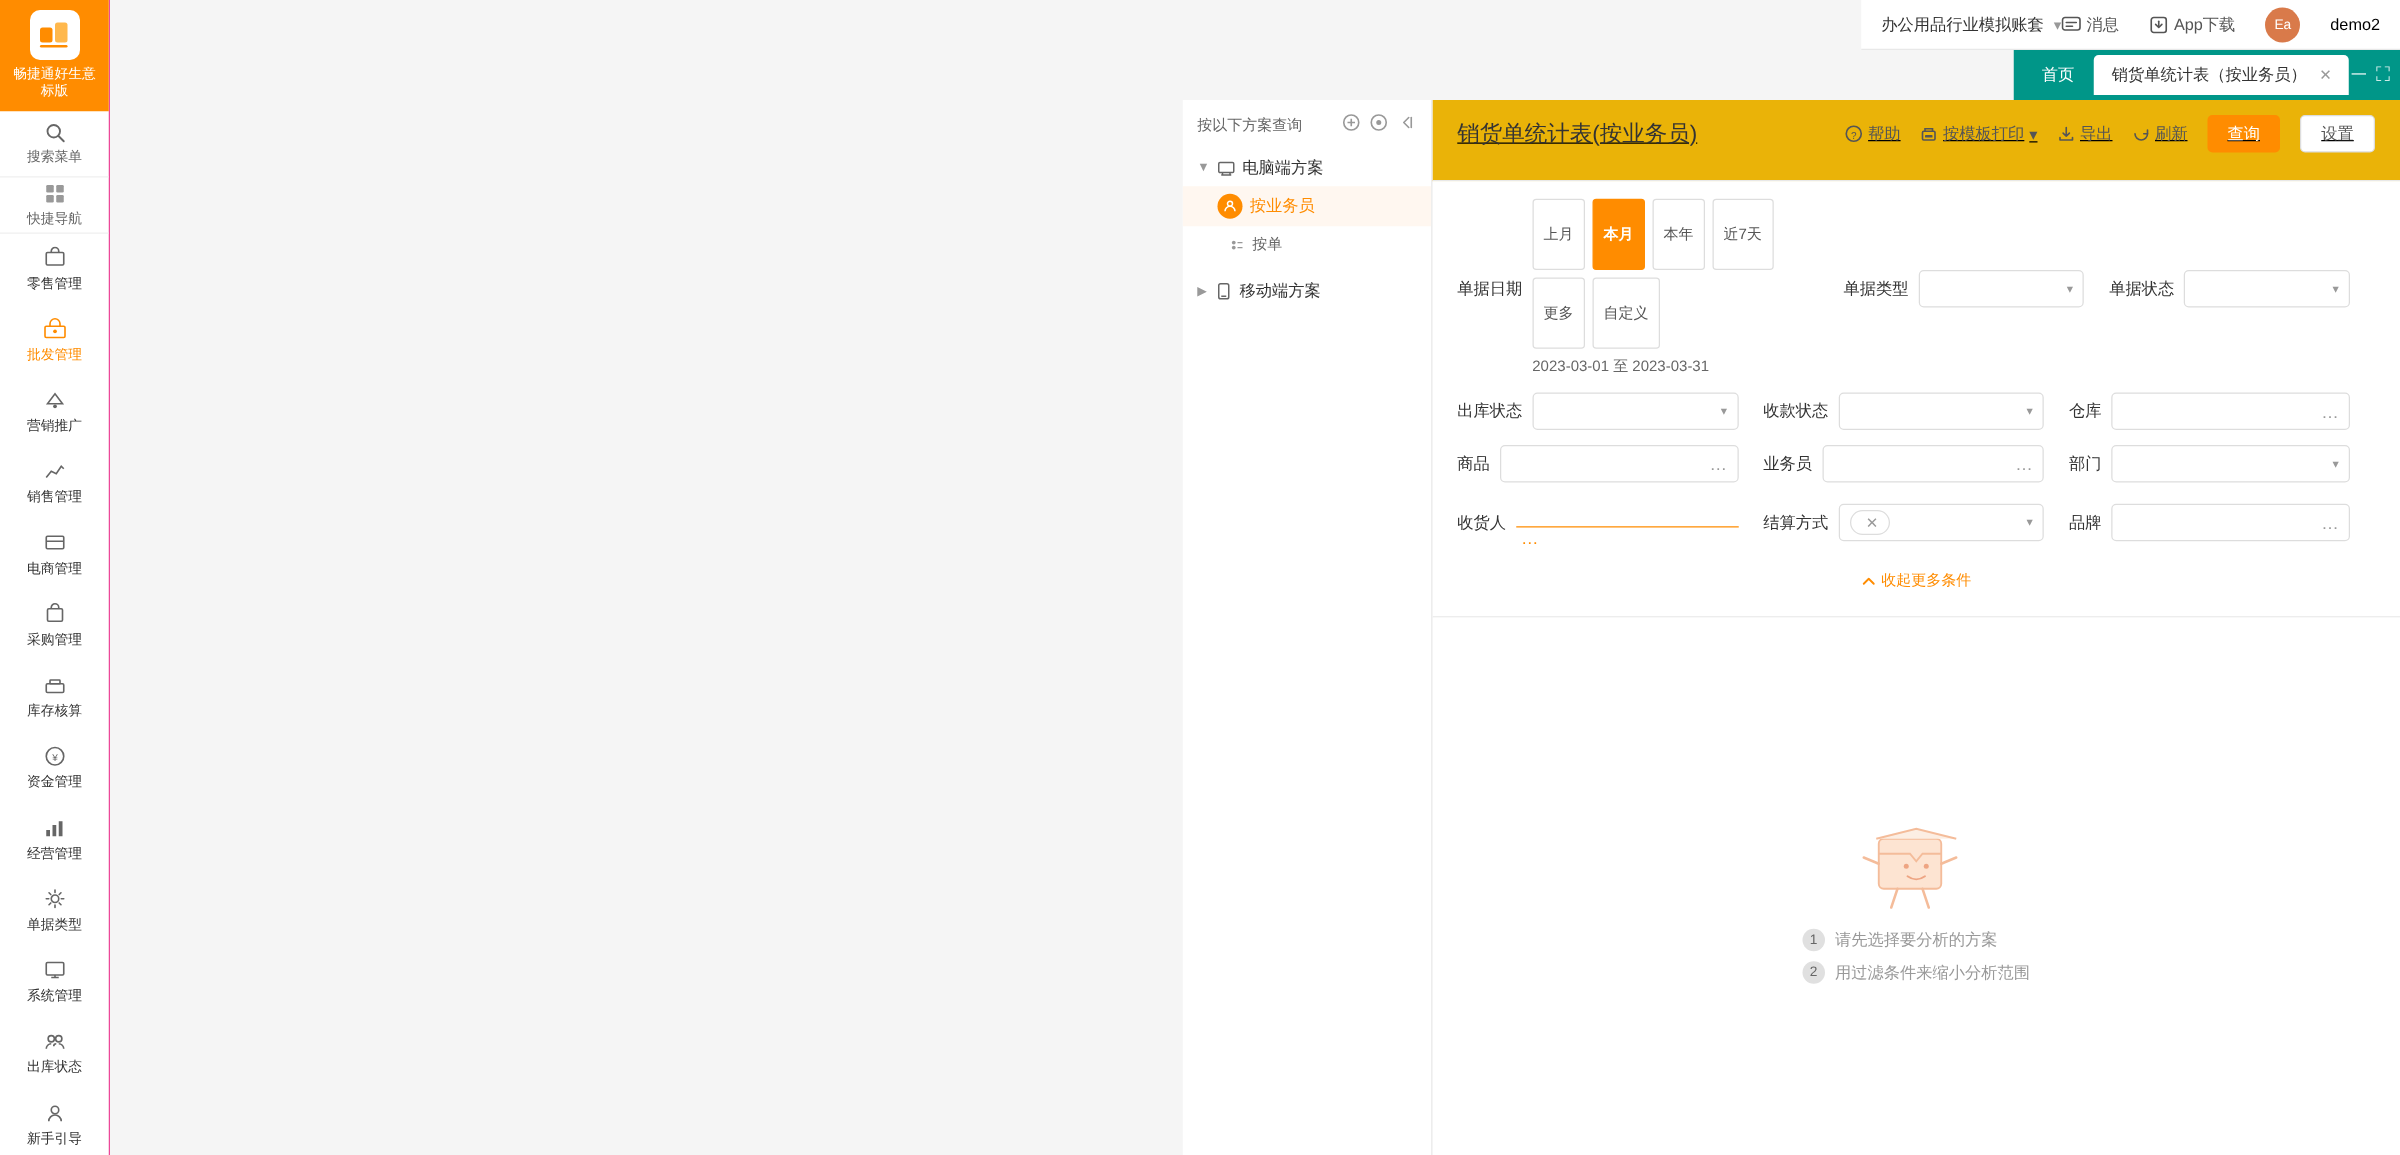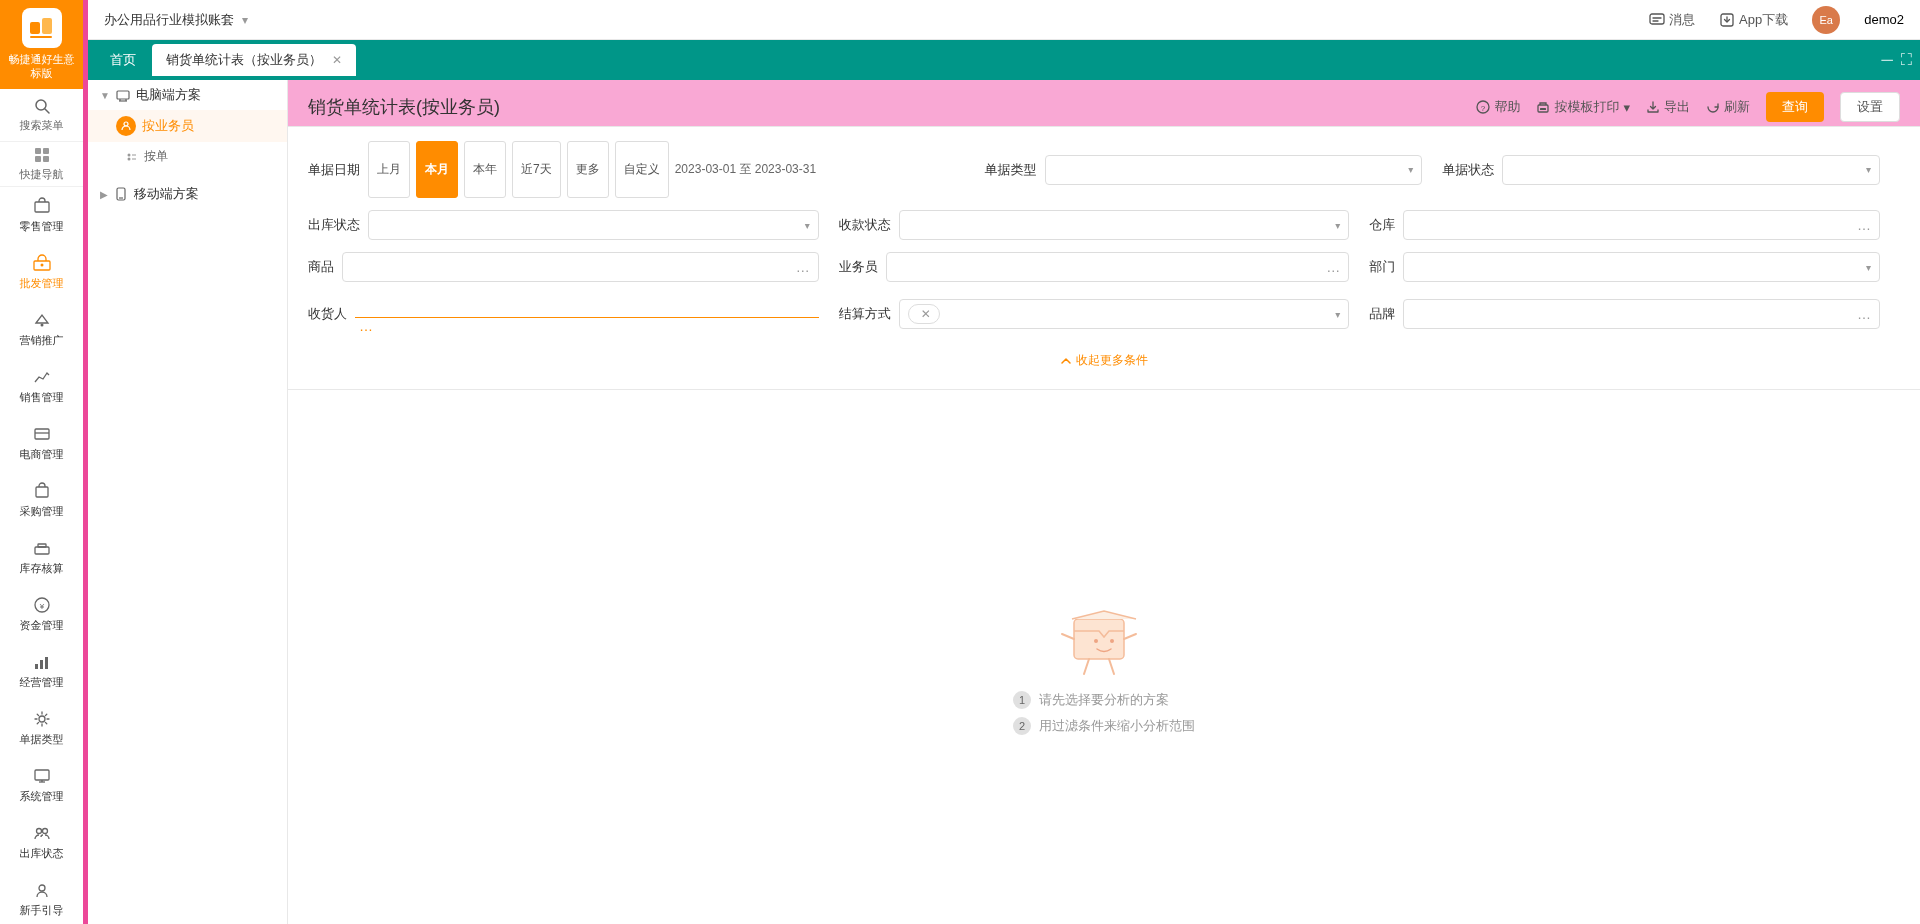--- a/index.html
+++ b/index.html
@@ -1,35 +1,35 @@
 <!DOCTYPE html>
 <html><head>
   <meta charset="utf-8">
   <style>
     * { margin: 0; padding: 0; box-sizing: border-box; }
     body { font-family: 'Microsoft YaHei', sans-serif; font-size: 13px; background: #f5f5f5; display: flex; height: 924px; overflow: hidden; }
 
     
-    .sidebar { width: 88px; background: #fff; display: flex; flex-direction: column; align-items: flex-start; border-right: 5px solid #ec4899; flex-shrink: 0; }
+    .sidebar { width: 88px; background: #fff; display: flex; flex-direction: column; align-items: flex-start; border-right: 1px solid #ec4899; flex-shrink: 0; }
     .sidebar-logo { width: 100%; background: #ff8c00; padding: 8px 6px; display: flex; flex-direction: column; align-items: center; cursor: pointer; }
     .sidebar-logo-icon { width: 40px; height: 40px; background: #fff; border-radius: 8px; display: flex; align-items: center; justify-content: center; margin-bottom: 4px; }
     .sidebar-logo-icon svg { width: 28px; height: 28px; }
     .sidebar-logo-text { color: #fff; font-size: 11px; text-align: center; line-height: 1.3; }
     .sidebar-search { width: 100%; padding: 8px 6px; display: flex; flex-direction: column; align-items: center; cursor: pointer; border-bottom: 1px solid #f0f0f0; }
     .sidebar-search span { font-size: 11px; color: #666; margin-top: 3px; }
     .sidebar-nav { width: 100%; padding: 4px 0; display: flex; flex-direction: column; align-items: center; border-bottom: 1px solid #f0f0f0; }
     .sidebar-nav span { font-size: 11px; color: #666; margin-top: 3px; cursor: pointer; }
     .sidebar-item { width: 100%; display: flex; flex-direction: column; align-items: center; padding: 10px 6px; cursor: pointer; transition: background 0.2s; }
     .sidebar-item span { font-size: 11px; color: #333; margin-top: 4px; text-align: center; }
     .sidebar-item.active span { color: #ff8c00; }
     .sidebar-item svg { color: #666; }
     .sidebar-item.active svg { color: #ff8c00; }
 
     
-    .main { flex: 1; display: flex; flex-direction: column; overflow: hidden; }
+    .main { flex: 1; display: flex; flex-direction: column; overflow: hidden; align-items: flex-end; }
 
     
     .topbar { background: #fff; height: 40px; display: flex; align-items: center; justify-content: space-between; padding: 0 16px; border-bottom: 1px solid #e8e8e8; flex-shrink: 0; }
     .topbar-left { display: flex; align-items: center; gap: 8px; }
     .topbar-title { font-size: 13px; color: #333; }
     .topbar-arrow { color: #999; font-size: 12px; cursor: pointer; }
     .topbar-right { display: flex; align-items: center; gap: 24px; }
     .topbar-right-item { display: flex; align-items: center; gap: 4px; font-size: 13px; color: #555; cursor: pointer; }
     .avatar { width: 28px; height: 28px; border-radius: 50%; background: #d97a4a; display: flex; align-items: center; justify-content: center; color: #fff; font-size: 11px; overflow: hidden; cursor: pointer; }
 
@@ -61,21 +61,21 @@
     .schema-item-label { font-size: 13px; color: #ff8c00; }
     .schema-item-label2 { font-size: 13px; color: #333; }
     .schema-sub-item { display: flex; align-items: center; gap: 6px; padding: 6px 12px 6px 36px; cursor: pointer; }
     .schema-sub-item span { font-size: 12px; color: #666; }
     .schema-group2-header { display: flex; align-items: center; gap: 6px; padding: 6px 12px; cursor: pointer; }
 
     
     .right-panel { flex: 1; display: flex; flex-direction: column; overflow: hidden; }
 
     
-    .page-header { background: #f9a8d4; padding: 12px 20px 4px; border-bottom: 1px solid #e8e8e8; display: flex; align-items: center; justify-content: space-between; flex-shrink: 0; }
+    .page-header { background: #eab308; padding: 12px 20px 22px; border-bottom: 1px solid #e8e8e8; display: flex; align-items: center; justify-content: space-between; flex-shrink: 0; text-decoration: underline; }
     .page-title { font-size: 18px; color: #333; font-weight: 500; }
     .page-actions { display: flex; align-items: center; gap: 16px; }
     .page-action-btn { display: flex; align-items: center; gap: 4px; font-size: 13px; color: #555; cursor: pointer; }
     .page-action-primary { background: #ff8c00; color: #fff; border: none; padding: 6px 16px; border-radius: 4px; font-size: 13px; cursor: pointer; }
     .page-action-secondary { background: #fff; color: #555; border: 1px solid #ddd; padding: 5px 16px; border-radius: 4px; font-size: 13px; cursor: pointer; }
 
     
     .filter-area { background: #fff; padding: 14px 20px; border-bottom: 1px solid #e8e8e8; flex-shrink: 0; }
     .filter-row { display: flex; align-items: center; margin-bottom: 12px; gap: 0; }
     .filter-row:last-child { margin-bottom: 0; }
@@ -288,20 +288,44 @@
     </div>
     <div class="tabbar-right">
       <span class="tabbar-right-btn">─</span>
       <span class="tabbar-right-btn">⛶</span>
     </div>
   </div>
 
   <div class="content">
 
     <div class="left-panel">
+      <div class="left-panel-header">
+        <span class="left-panel-title">按以下方案查询</span>
+        <div class="left-panel-actions">
+          <span title="添加">
+            <svg width="16" height="16" viewBox="0 0 16 16" fill="none">
+                <circle cx="8" cy="8" r="6" stroke="#999" stroke-width="1.3"></circle>
+                <line x1="8" y1="5" x2="8" y2="11" stroke="#999" stroke-width="1.3"></line>
+                <line x1="5" y1="8" x2="11" y2="8" stroke="#999" stroke-width="1.3"></line>
+              </svg>
+          </span>
+          <span title="编辑">
+            <svg width="16" height="16" viewBox="0 0 16 16" fill="none">
+                <circle cx="8" cy="8" r="6" stroke="#999" stroke-width="1.3"></circle>
+                <circle cx="8" cy="8" r="2" fill="#999"></circle>
+              </svg>
+          </span>
+          <span title="收起">
+            <svg width="16" height="16" viewBox="0 0 16 16" fill="none">
+                <polyline points="10,4 6,8 10,12" stroke="#999" stroke-width="1.3" stroke-linecap="round" stroke-linejoin="round" fill="none"></polyline>
+                <line x1="12" y1="4" x2="12" y2="12" stroke="#999" stroke-width="1.3" stroke-linecap="round"></line>
+              </svg>
+          </span>
+        </div>
+      </div>
 
       <div class="schema-group">
         <div class="schema-group-header">
           <span class="schema-group-arrow">▼</span>
           <svg width="14" height="14" viewBox="0 0 14 14" fill="none">
               <rect x="1" y="3" width="12" height="8" rx="1" stroke="#666" stroke-width="1.2"></rect>
               <line x1="4" y1="11" x2="4" y2="13" stroke="#666" stroke-width="1.2"></line>
               <line x1="10" y1="11" x2="10" y2="13" stroke="#666" stroke-width="1.2"></line>
               <line x1="3" y1="13" x2="11" y2="13" stroke="#666" stroke-width="1.2"></line>
             </svg>

